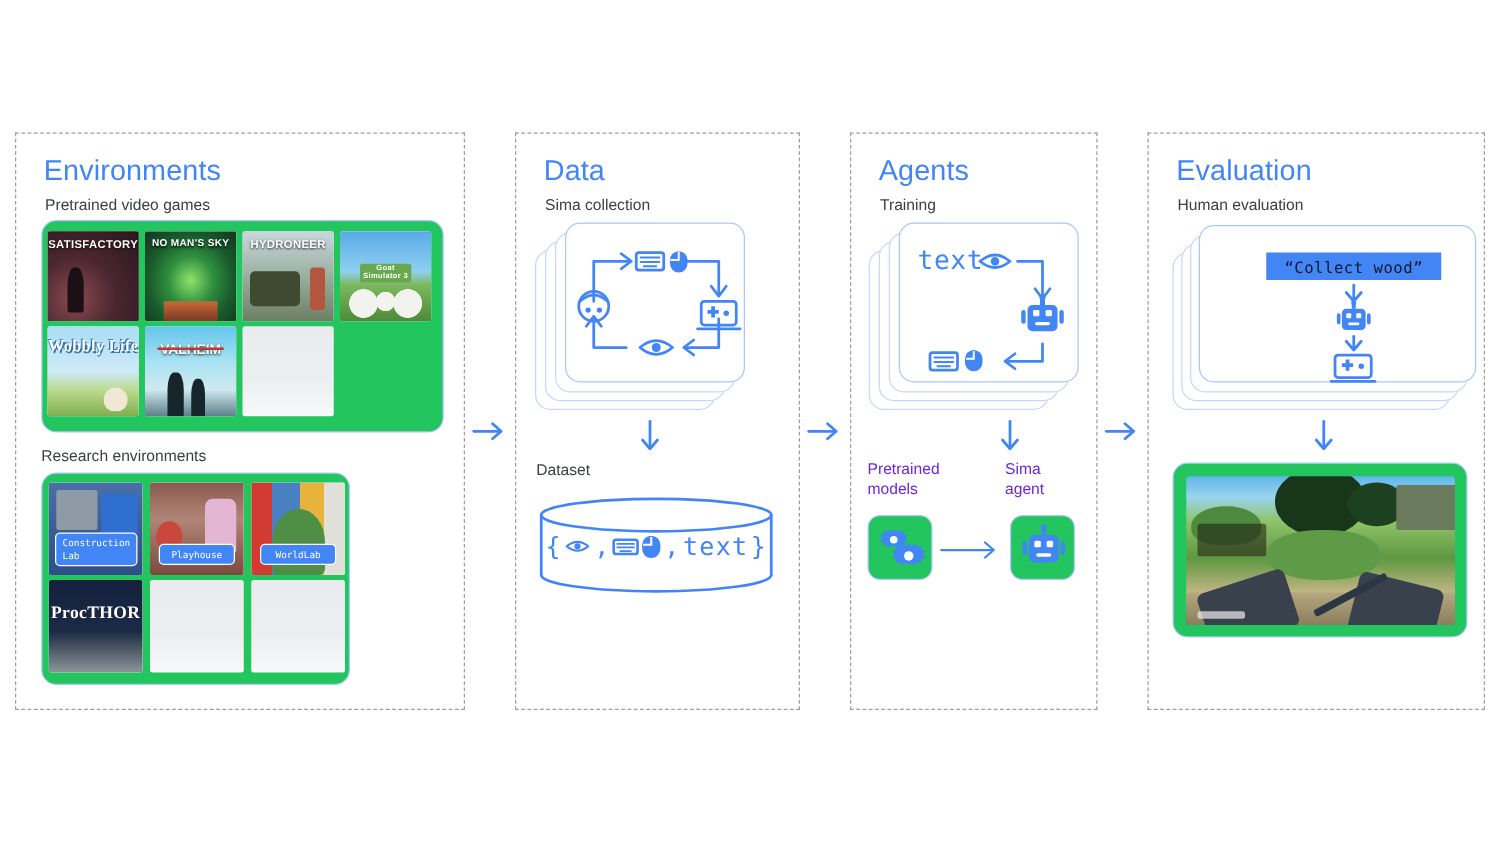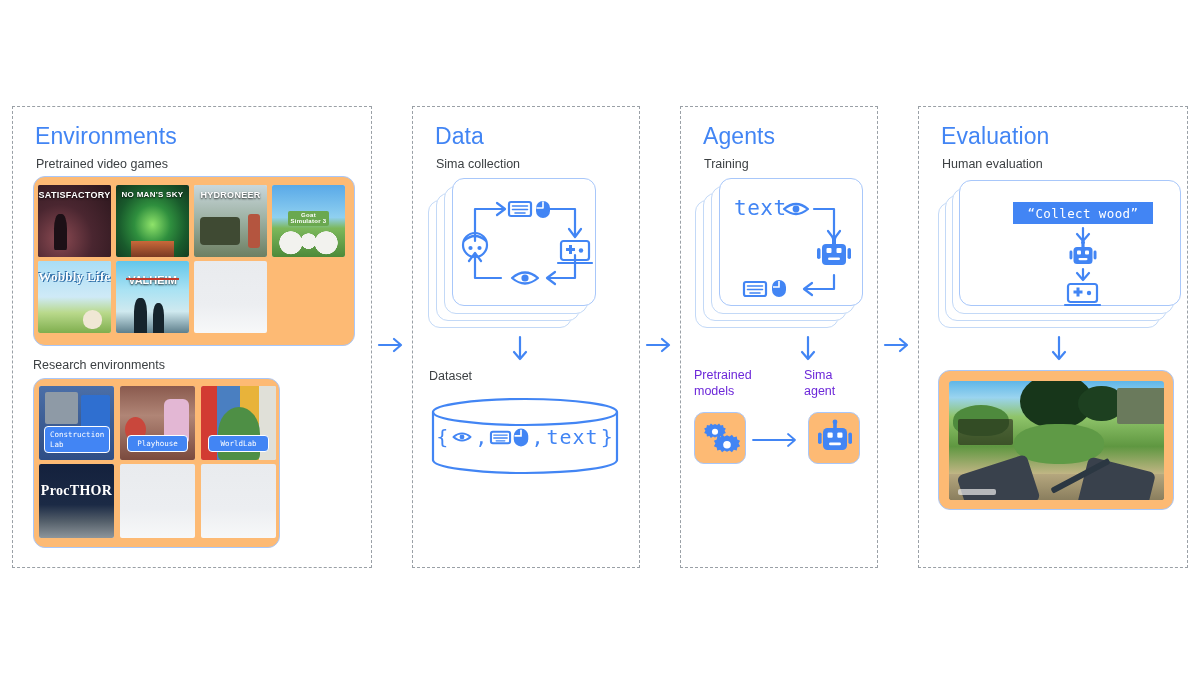--- a/index.html
+++ b/index.html
@@ -32,21 +32,21 @@
     font-size:12.5px; color:#3c4043; white-space:nowrap;
   }
   .panel-sub2{
     position:absolute; left:23px;
     font-size:12.5px; color:#3c4043; white-space:nowrap;
   }
 
   
   .card{
     position:absolute;
-    background:#fdba74;
+    background:#22c55e;
     border:1px solid #a8c7fa;
     border-radius:12px;
     box-sizing:border-box;
   }
 
   
   .thumbgrid{position:absolute;display:grid;}
   .thumb{
     position:relative;overflow:hidden;border-radius:2px;
     background:#e8eaed;
@@ -145,21 +145,21 @@
     font-family:"DejaVu Sans Mono", monospace;font-size:20px;letter-spacing:1px;
     display:flex;align-items:center;justify-content:center;gap:2px;
   }
   .label-small{
     position:absolute;font-size:12.5px;color:#6d28d9;line-height:1.25;white-space:pre-line;
   }
   .mono-text{
     font-family:"DejaVu Sans Mono", monospace;color:#4285F4;font-size:21px;letter-spacing:.5px;
   }
   .task-banner{
-    position:absolute;background:#4285F4;color:#ffffff;
+    position:absolute;background:#4285F4;color:#0f172a;
     font-family:"DejaVu Sans Mono", monospace;font-size:12.5px;
     display:flex;align-items:center;justify-content:center;
     letter-spacing:.4px;
   }
   
   .gameshot{position:absolute;overflow:hidden;border-radius:3px;
     background:linear-gradient(180deg,#5fb6e8 0%,#9ad4ef 14%,#8fc46a 30%,#5f9741 55%,#c9b88a 80%,#6e6550 100%);}
   .gs-tree{position:absolute;background:#1f3d1c;border-radius:50%;}
   .gs-hand{position:absolute;background:#3a4450;border-radius:6px;}
   .gs-ui{position:absolute;background:rgba(30,25,18,.55);border-radius:2px;}

